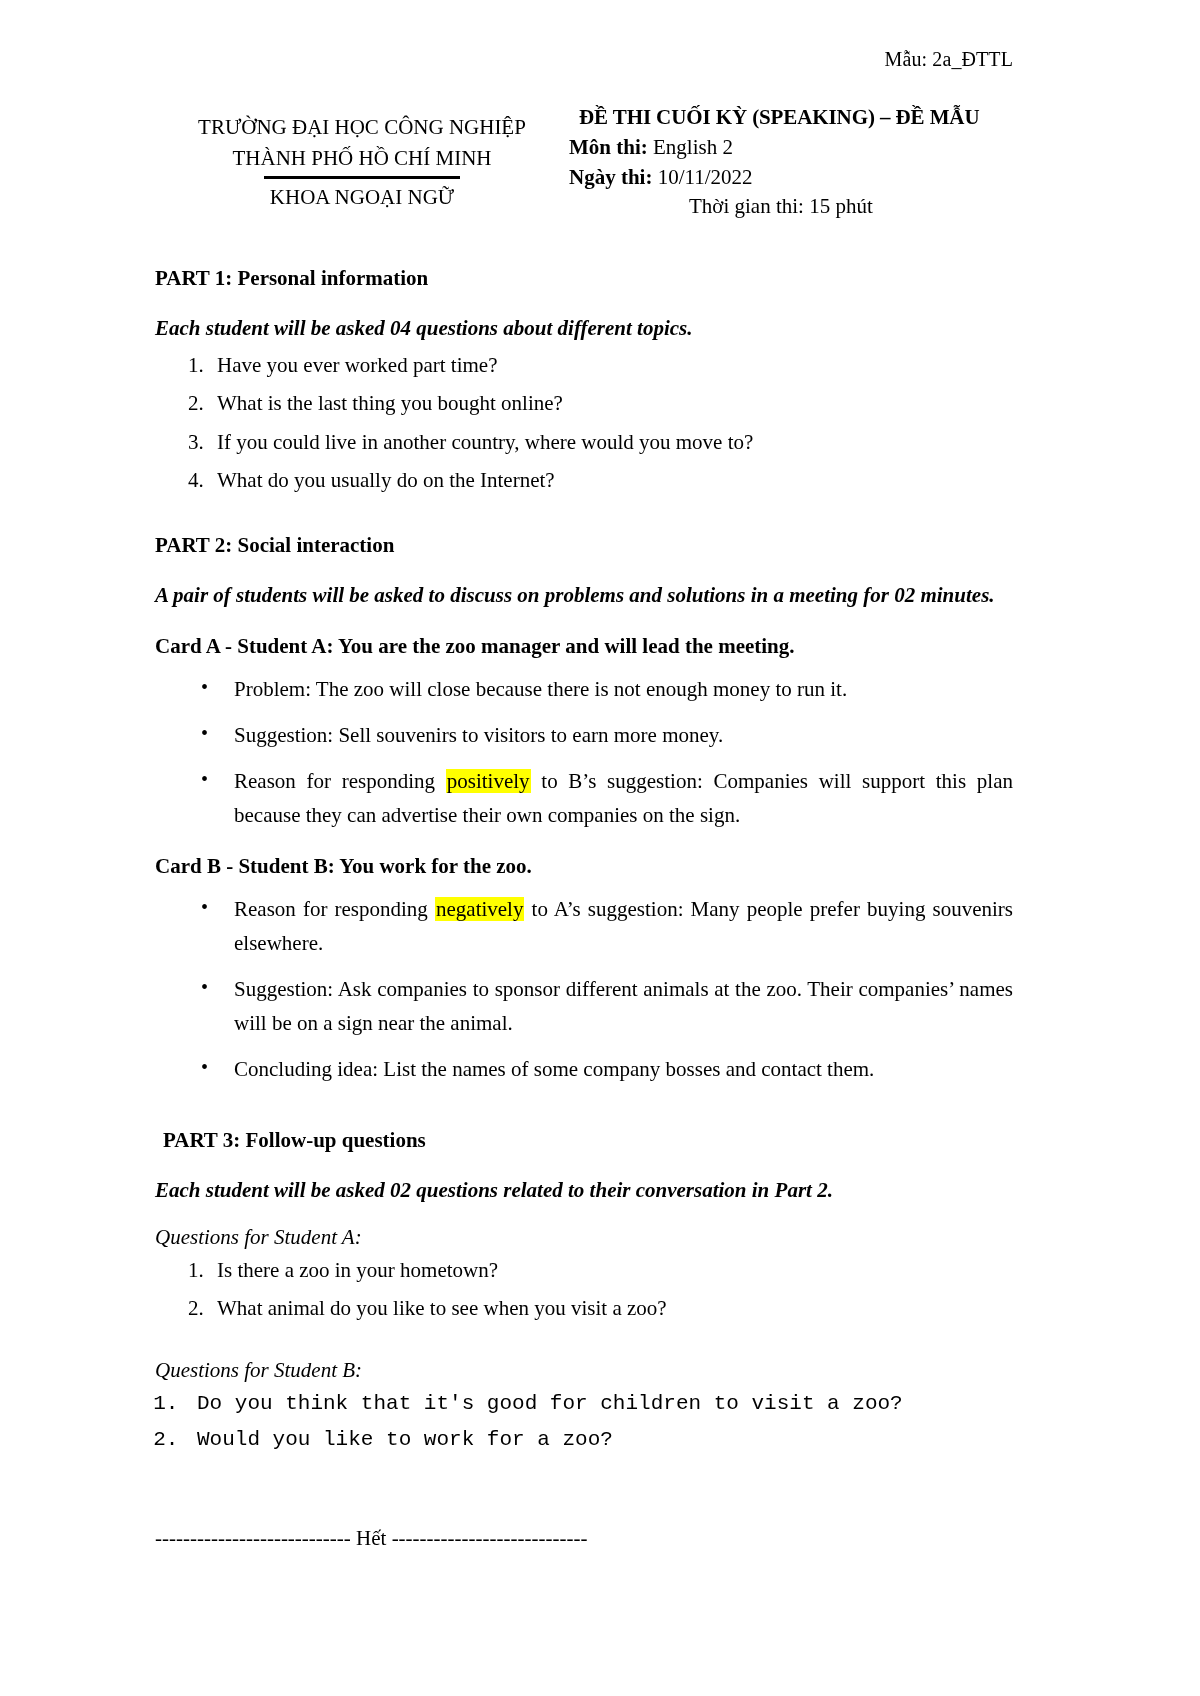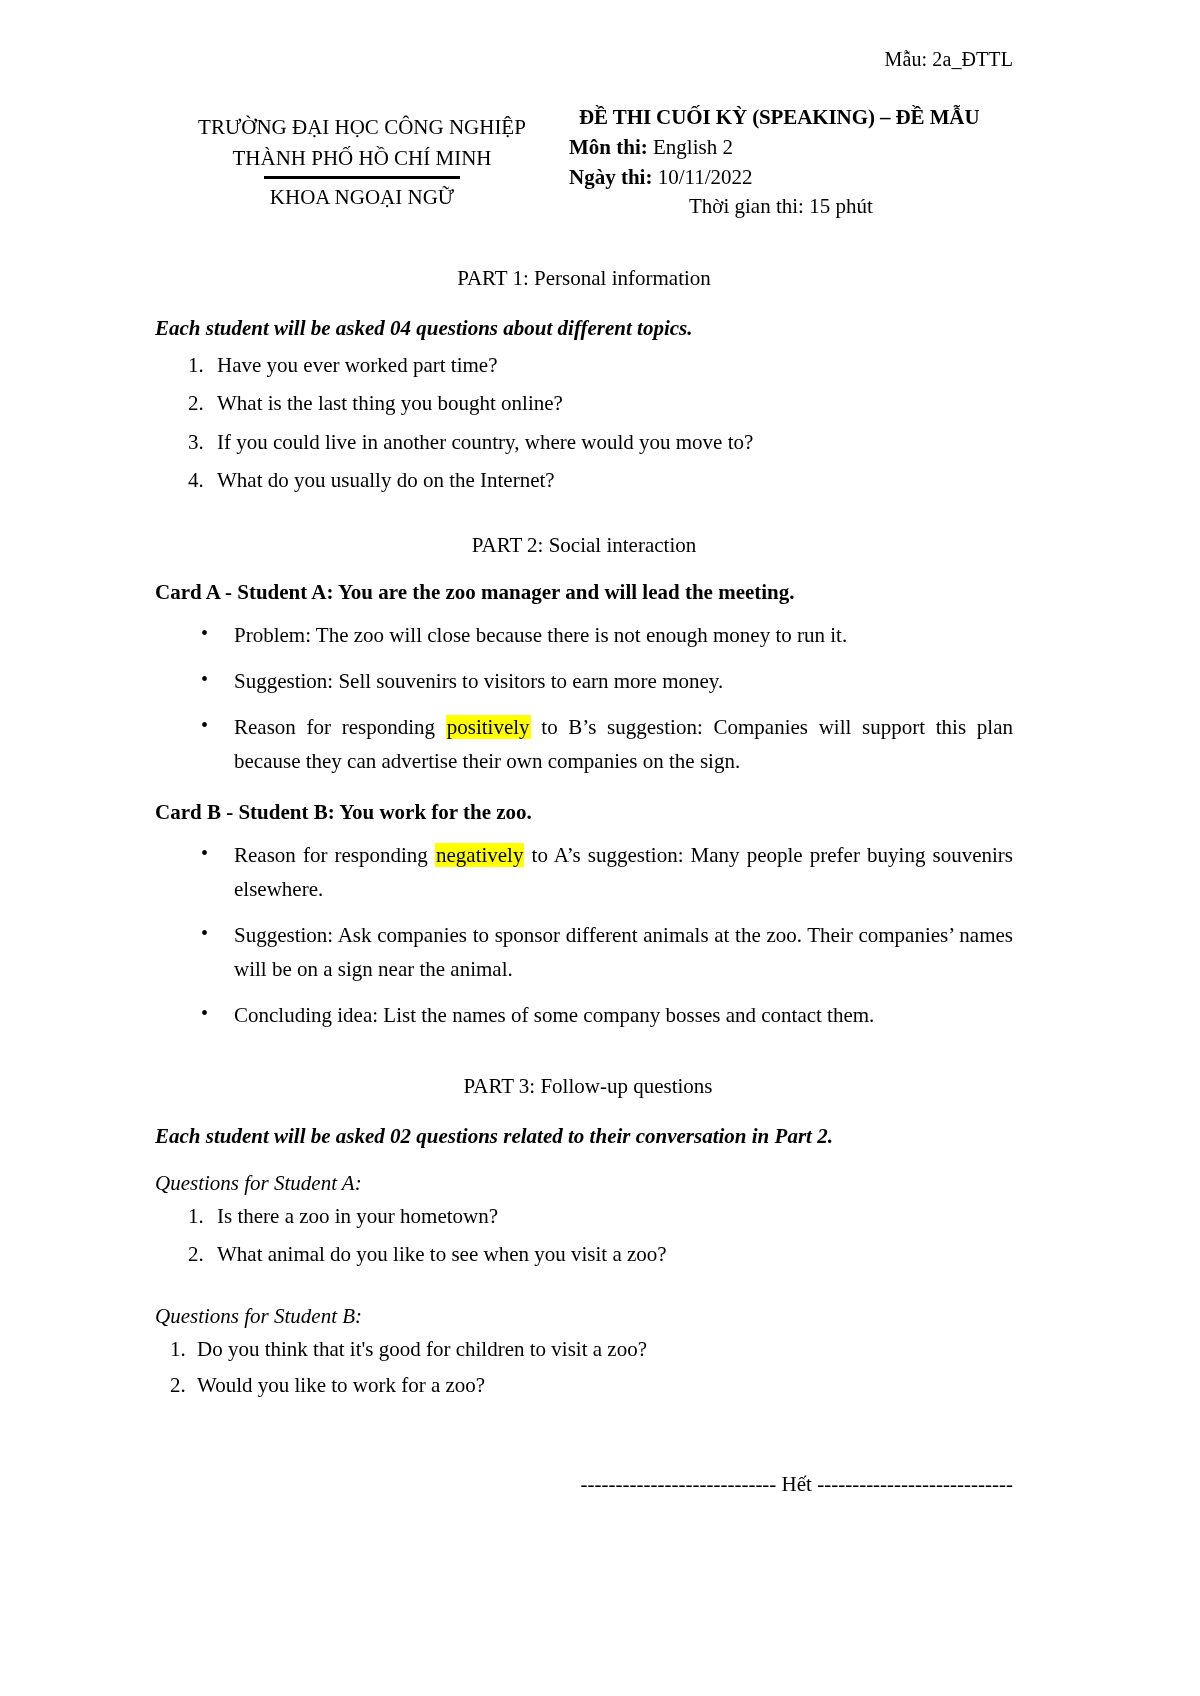--- a/index.html
+++ b/index.html
@@ -70,25 +70,24 @@
     letter-spacing: -0.1px;
   }
   .hr-line { white-space: nowrap; }
   .hr-line b { font-weight: bold; }
   .duration {
     padding-left: 120px;
   }
 
   
   .part-title {
-    font-weight: normal;
+    font-weight: bold;
     font-size: 21px;
     margin-top: 44px;
     margin-bottom: 0;
-    text-align: center;
   }
   .part-title.p2 { margin-top: 40px; }
   .part-title.p3 { margin-top: 42px; padding-left: 8px; }
 
   .instruction {
     font-weight: bold;
     font-style: italic;
     font-size: 21px;
     margin-top: 20px;
     line-height: 1.62;
@@ -98,21 +97,21 @@
   ol.qlist {
     margin: 8px 0 0 0;
     padding-left: 54px;
     font-size: 21px;
     line-height: 1.2;
   }
   ol.qlist li {
     margin-bottom: 13px;
     padding-left: 8px;
   }
-  ol.qlist.tight { padding-left: 36px; }
+  ol.qlist.tight { padding-left: 36px; font-family: Liberation Mono, monospace; }
   ol.qlist.tight li { padding-left: 6px; margin-bottom: 11px; }
 
   .card-title {
     font-weight: bold;
     font-size: 21px;
     margin-top: 22px;
   }
   ul.blist {
     margin: 13px 0 0 0;
     padding-left: 46px;
@@ -138,21 +137,21 @@
     padding: 0 1px;
   }
   .sub-label {
     font-style: italic;
     font-size: 21px;
     margin-top: 18px;
   }
   .sub-label.b { margin-top: 36px; font-family: Liberation Serif, serif; }
 
   .footer {
-    text-align: right;
+    text-align: left;
     font-size: 21px;
     margin-top: 74px;
     letter-spacing: 0px;
     white-space: nowrap;
   }
 </style>
 </head>
 <body>
 
 <div class="page">
@@ -184,20 +183,21 @@
     <div class="part-title">PART 1: Personal information</div>
     <div class="instruction">Each student will be asked 04 questions about different topics.</div>
     <ol class="qlist">
       <li>Have you ever worked part time?</li>
       <li>What is the last thing you bought online?</li>
       <li>If you could live in another country, where would you move to?</li>
       <li>What do you usually do on the Internet?</li>
     </ol>
 
     <div class="part-title p2">PART 2: Social interaction</div>
+    <div class="instruction wide">A pair of students will be asked to discuss on problems and solutions in a meeting for 02 minutes.</div>
 
     <div class="card-title">Card A - Student A: You are the zoo manager and will lead the meeting.</div>
     <ul class="blist">
       <li>Problem: The zoo will close because there is not enough money to run it.</li>
       <li>Suggestion: Sell souvenirs to visitors to earn more money.</li>
       <li><span>Reason for responding </span><span class="hl">positively</span><span> to B’s suggestion: Companies will support this plan because they can advertise their own companies on the sign.</span></li>
     </ul>
 
     <div class="card-title">Card B - Student B: You work for the zoo.</div>
     <ul class="blist">

